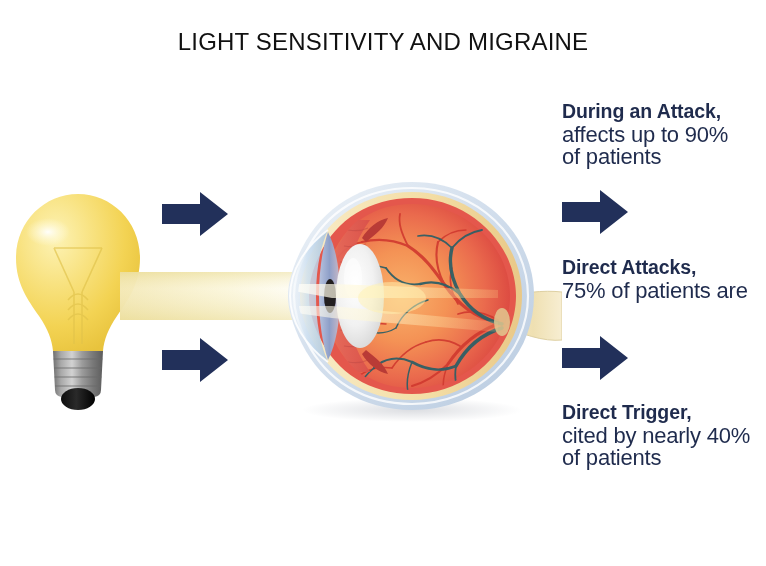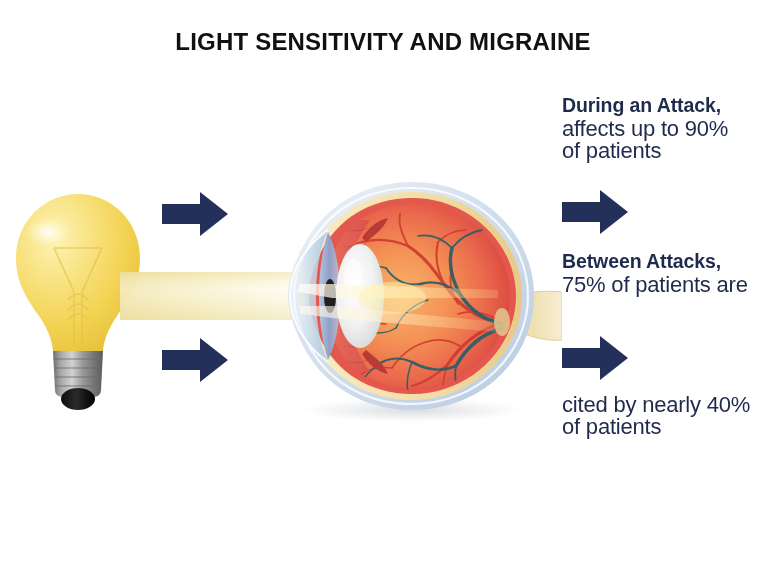--- a/index.html
+++ b/index.html
@@ -14,21 +14,21 @@
     width: 766px; height: 566px;
     background: #ffffff;
   }
 
   
   #title {
     position: absolute;
     top: 28px; left: 0; width: 766px;
     text-align: center;
     font-size: 24px;
-    font-weight: bold;
+    font-weight: normal;
     letter-spacing: 0.2px;
     color: #111111;
     font-family: "Liberation Sans", sans-serif;
   }
 
   
   #bulb { position: absolute; left: 8px; top: 188px; width: 140px; height: 230px; }
 
   
   #beam { position: absolute; left: 120px; top: 266px; width: 220px; height: 62px; }
@@ -49,20 +49,21 @@
     left: 562px;
     width: 204px;
     color: #1f2b4d;
   }
   .callout .head {
     font-size: 19.5px;
     font-weight: bold;
     line-height: 25px;
     letter-spacing: -0.1px;
     white-space: nowrap;
+    margin-top: 6px;
   }
   .callout .sub {
     font-size: 22px;
     font-weight: normal;
     line-height: 22px;
     letter-spacing: -0.2px;
   }
   .callout .sub div { white-space: nowrap; }
   #callout-1 { top: 93px; }
   #callout-2 { top: 249px; }
@@ -371,26 +372,27 @@
 
   <div class="callout" id="callout-1">
     <div class="head">During an Attack,</div>
     <div class="sub">
       <div>affects up to 90%</div>
       <div>of patients</div>
     </div>
   </div>
 
   <div class="callout" id="callout-2">
-    <div class="head">Between Attacks,</div>
+    <div class="head">Direct Attacks,</div>
     <div class="sub">
       <div>75% of patients are</div>
     </div>
   </div>
 
   <div class="callout" id="callout-3">
+    <div class="head">Direct Trigger,</div>
     <div class="sub">
       <div>cited by nearly 40%</div>
       <div>of patients</div>
     </div>
   </div>
 
 </div>
 
 </body></html>

